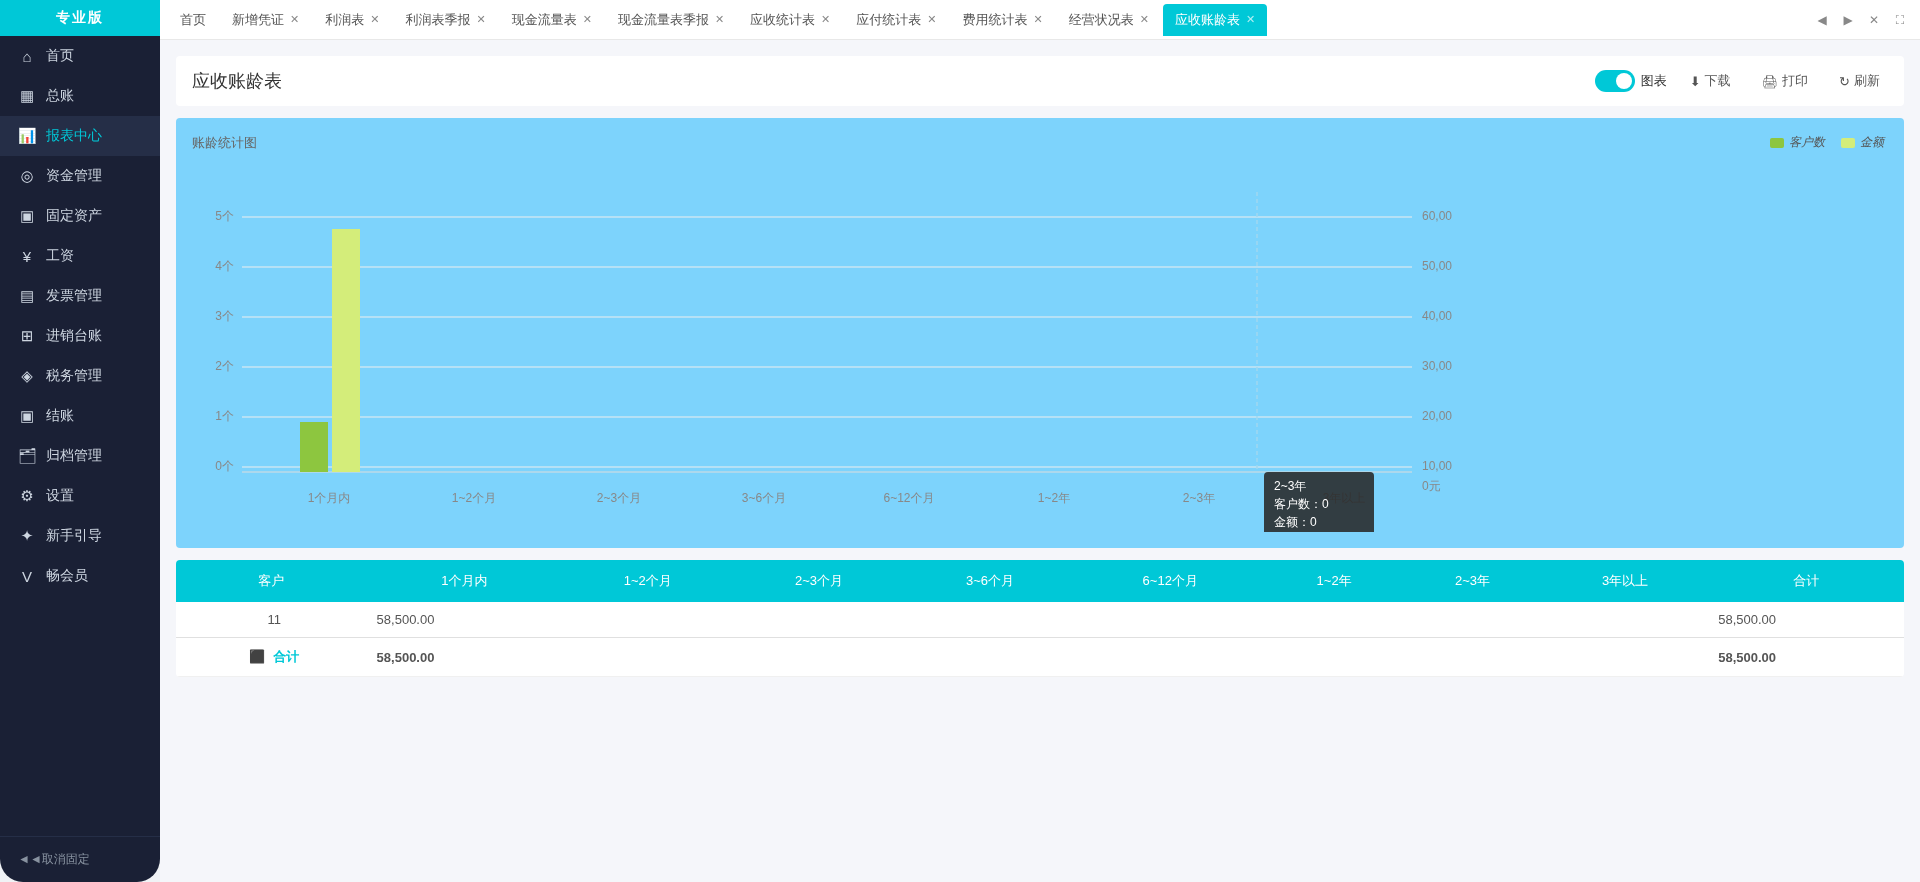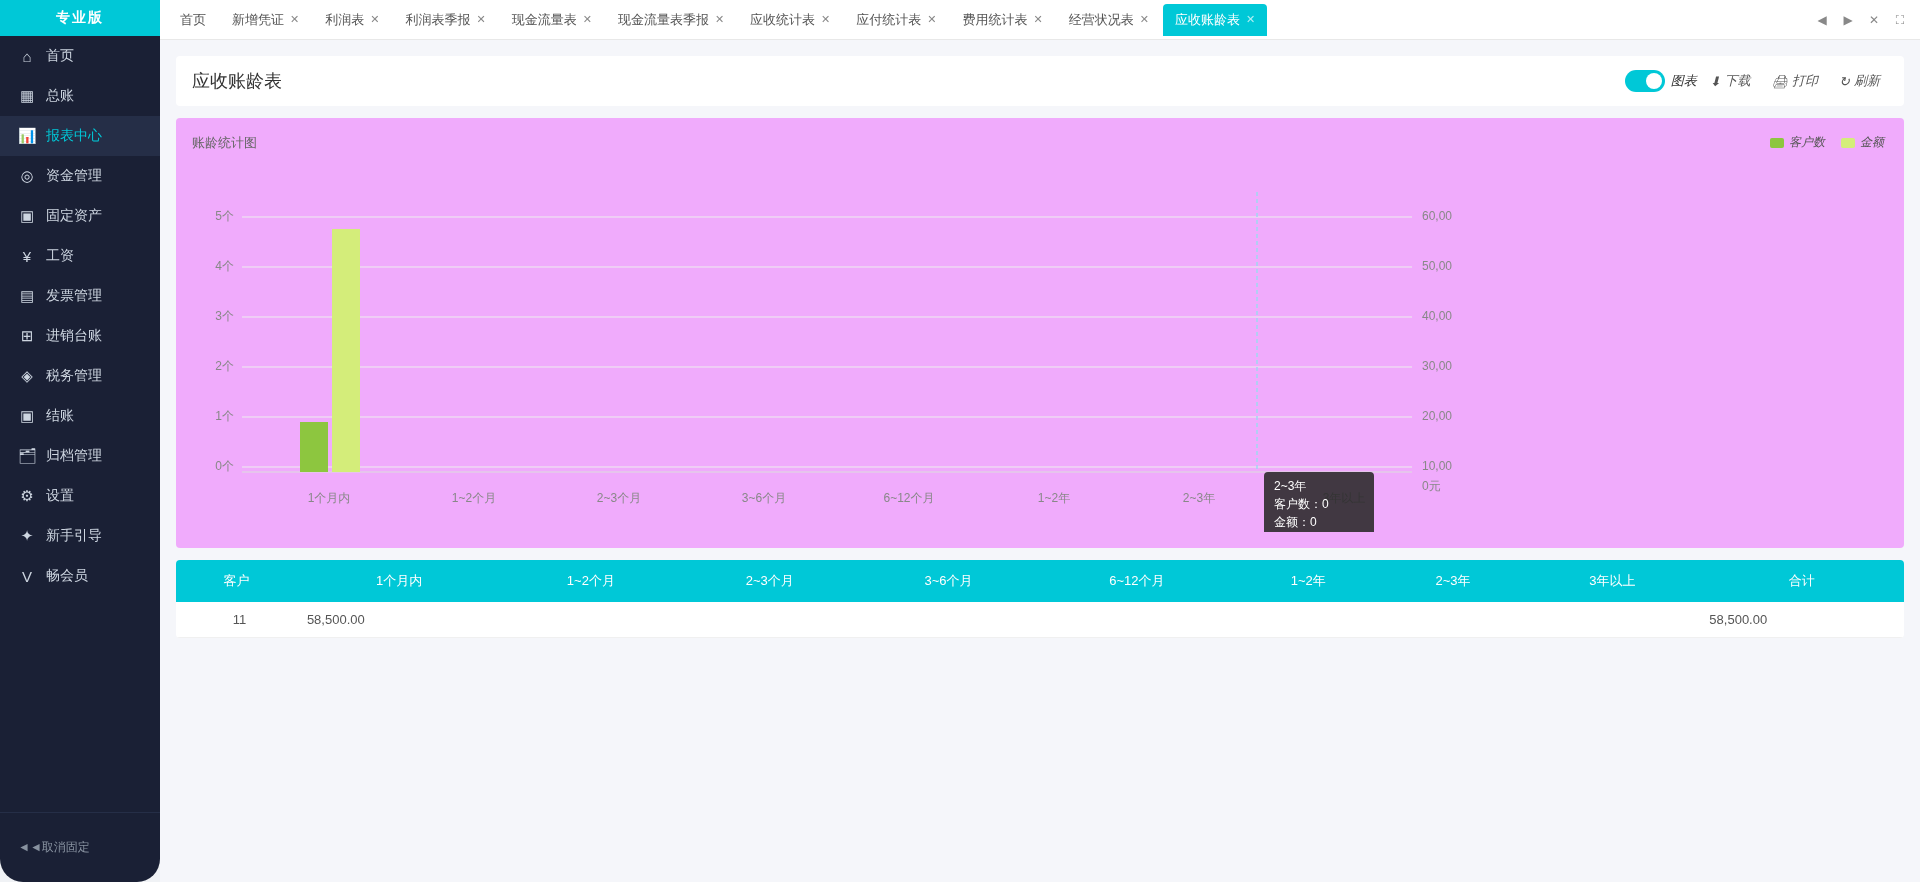--- a/index.html
+++ b/index.html
@@ -34,21 +34,21 @@
       cursor: pointer;
       gap: 10px;
       font-size: 14px;
       color: #cdd5e0;
       transition: background 0.2s;
     }
     .sidebar-item.active { background: #252e47; color: #00c8d7; }
     .sidebar-item .icon { font-size: 15px; width: 18px; text-align: center; }
     .sidebar-bottom {
       margin-top: auto;
-      padding: 26px 18px;
+      padding: 14px 18px;
       font-size: 12px;
       color: #8892a0;
       cursor: pointer;
       display: flex;
       align-items: flex-start;
       gap: 6px;
       border-top: 1px solid #252e47;
     }
 
     
@@ -126,22 +126,21 @@
     }
     .page-title {
       font-size: 18px;
       font-weight: 500;
       color: #333;
       flex: 1;
     }
     .header-actions {
       display: flex;
       align-items: center;
-      gap: 5px;
-      font-style: italic;
+      gap: 15px;
     }
     .toggle-wrap {
       display: flex;
       align-items: center;
       gap: 6px;
     }
     .toggle-switch {
       width: 40px;
       height: 22px;
       background: #00c8d7;
@@ -166,21 +165,21 @@
       gap: 4px;
       cursor: pointer;
       color: #555;
       font-size: 13px;
       padding: 4px 8px;
       border-radius: 3px;
     }
 
     
     .chart-container {
-      background: #f0abfc;
+      background: #7dd3fc;
       border-radius: 4px;
       padding: 16px;
       margin-bottom: 12px;
       position: relative;
     }
     .chart-title {
       font-size: 13px;
       color: #666;
       margin-bottom: 10px;
     }
@@ -493,18 +492,33 @@
             <td>58,500.00</td>
             <td></td>
             <td></td>
             <td></td>
             <td></td>
             <td></td>
             <td></td>
             <td></td>
             <td>58,500.00</td>
           </tr>
+          <tr class="total-row">
+            <td>
+              <span class="total-icon">⬛</span>
+              <strong>合计</strong>
+            </td>
+            <td><strong>58,500.00</strong></td>
+            <td></td>
+            <td></td>
+            <td></td>
+            <td></td>
+            <td></td>
+            <td></td>
+            <td></td>
+            <td><strong>58,500.00</strong></td>
+          </tr>
         </tbody>
       </table>
     </div>
 
   </div>
 </div>
 
 </body></html>

